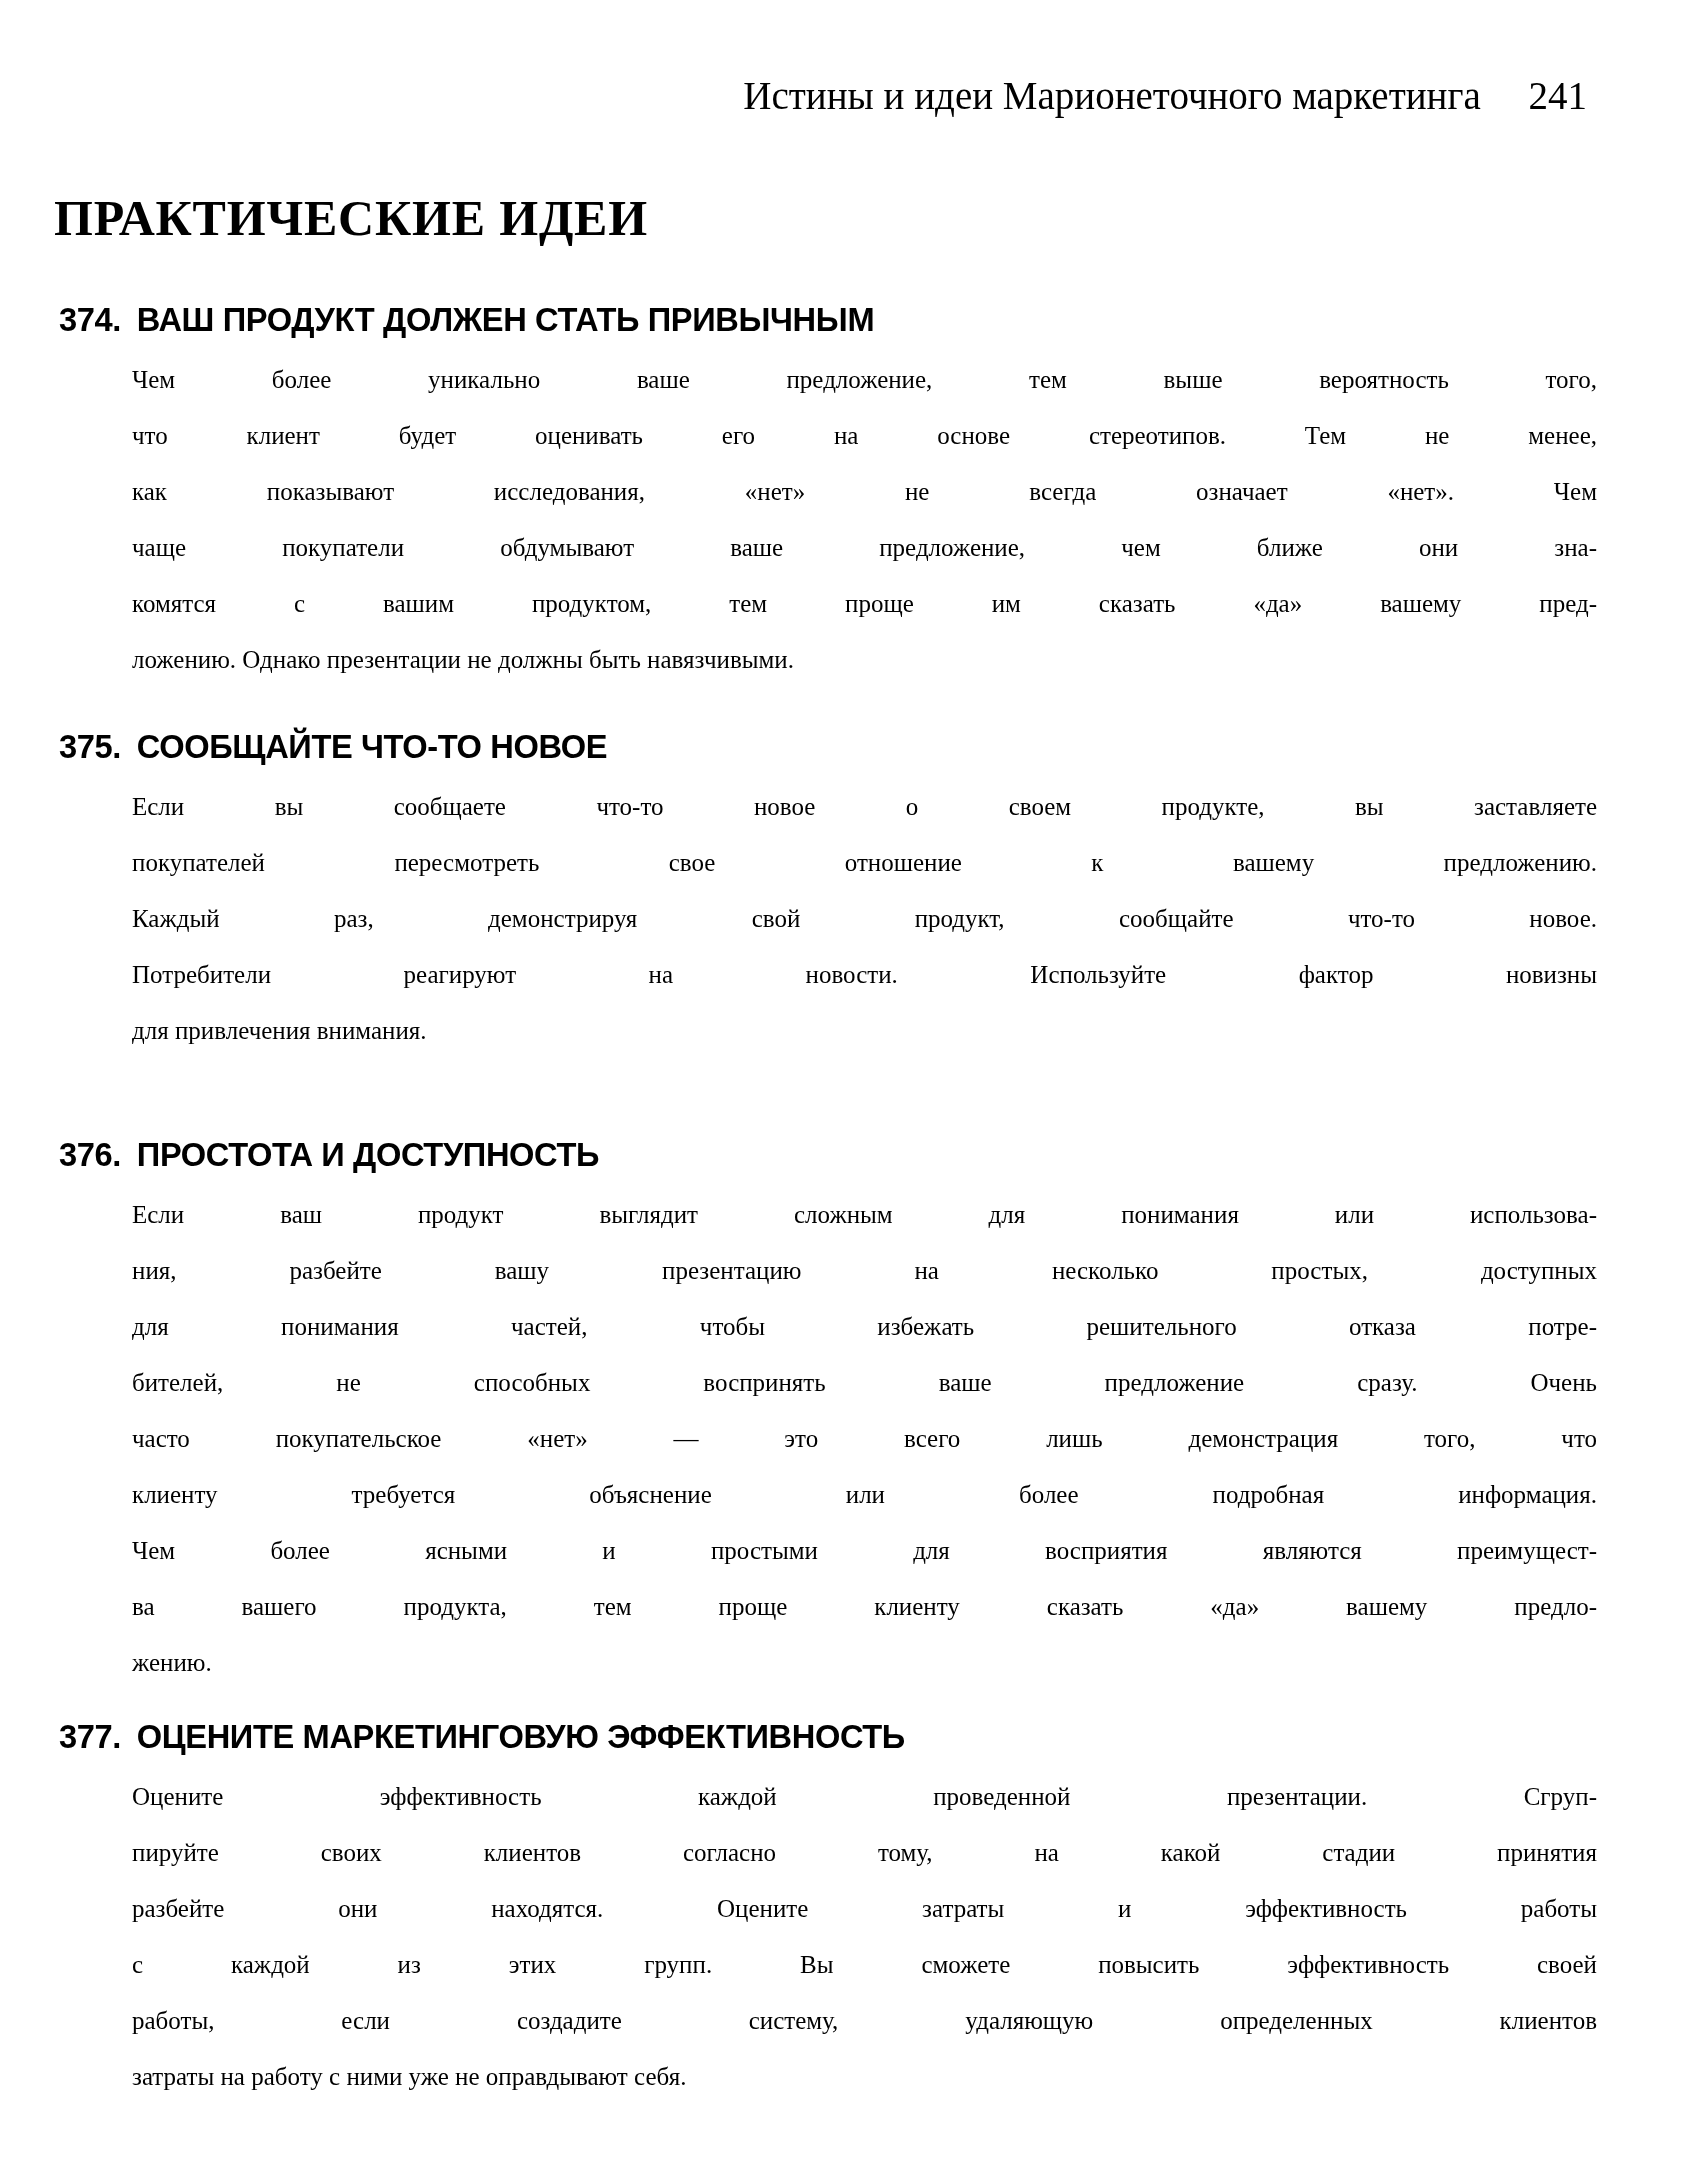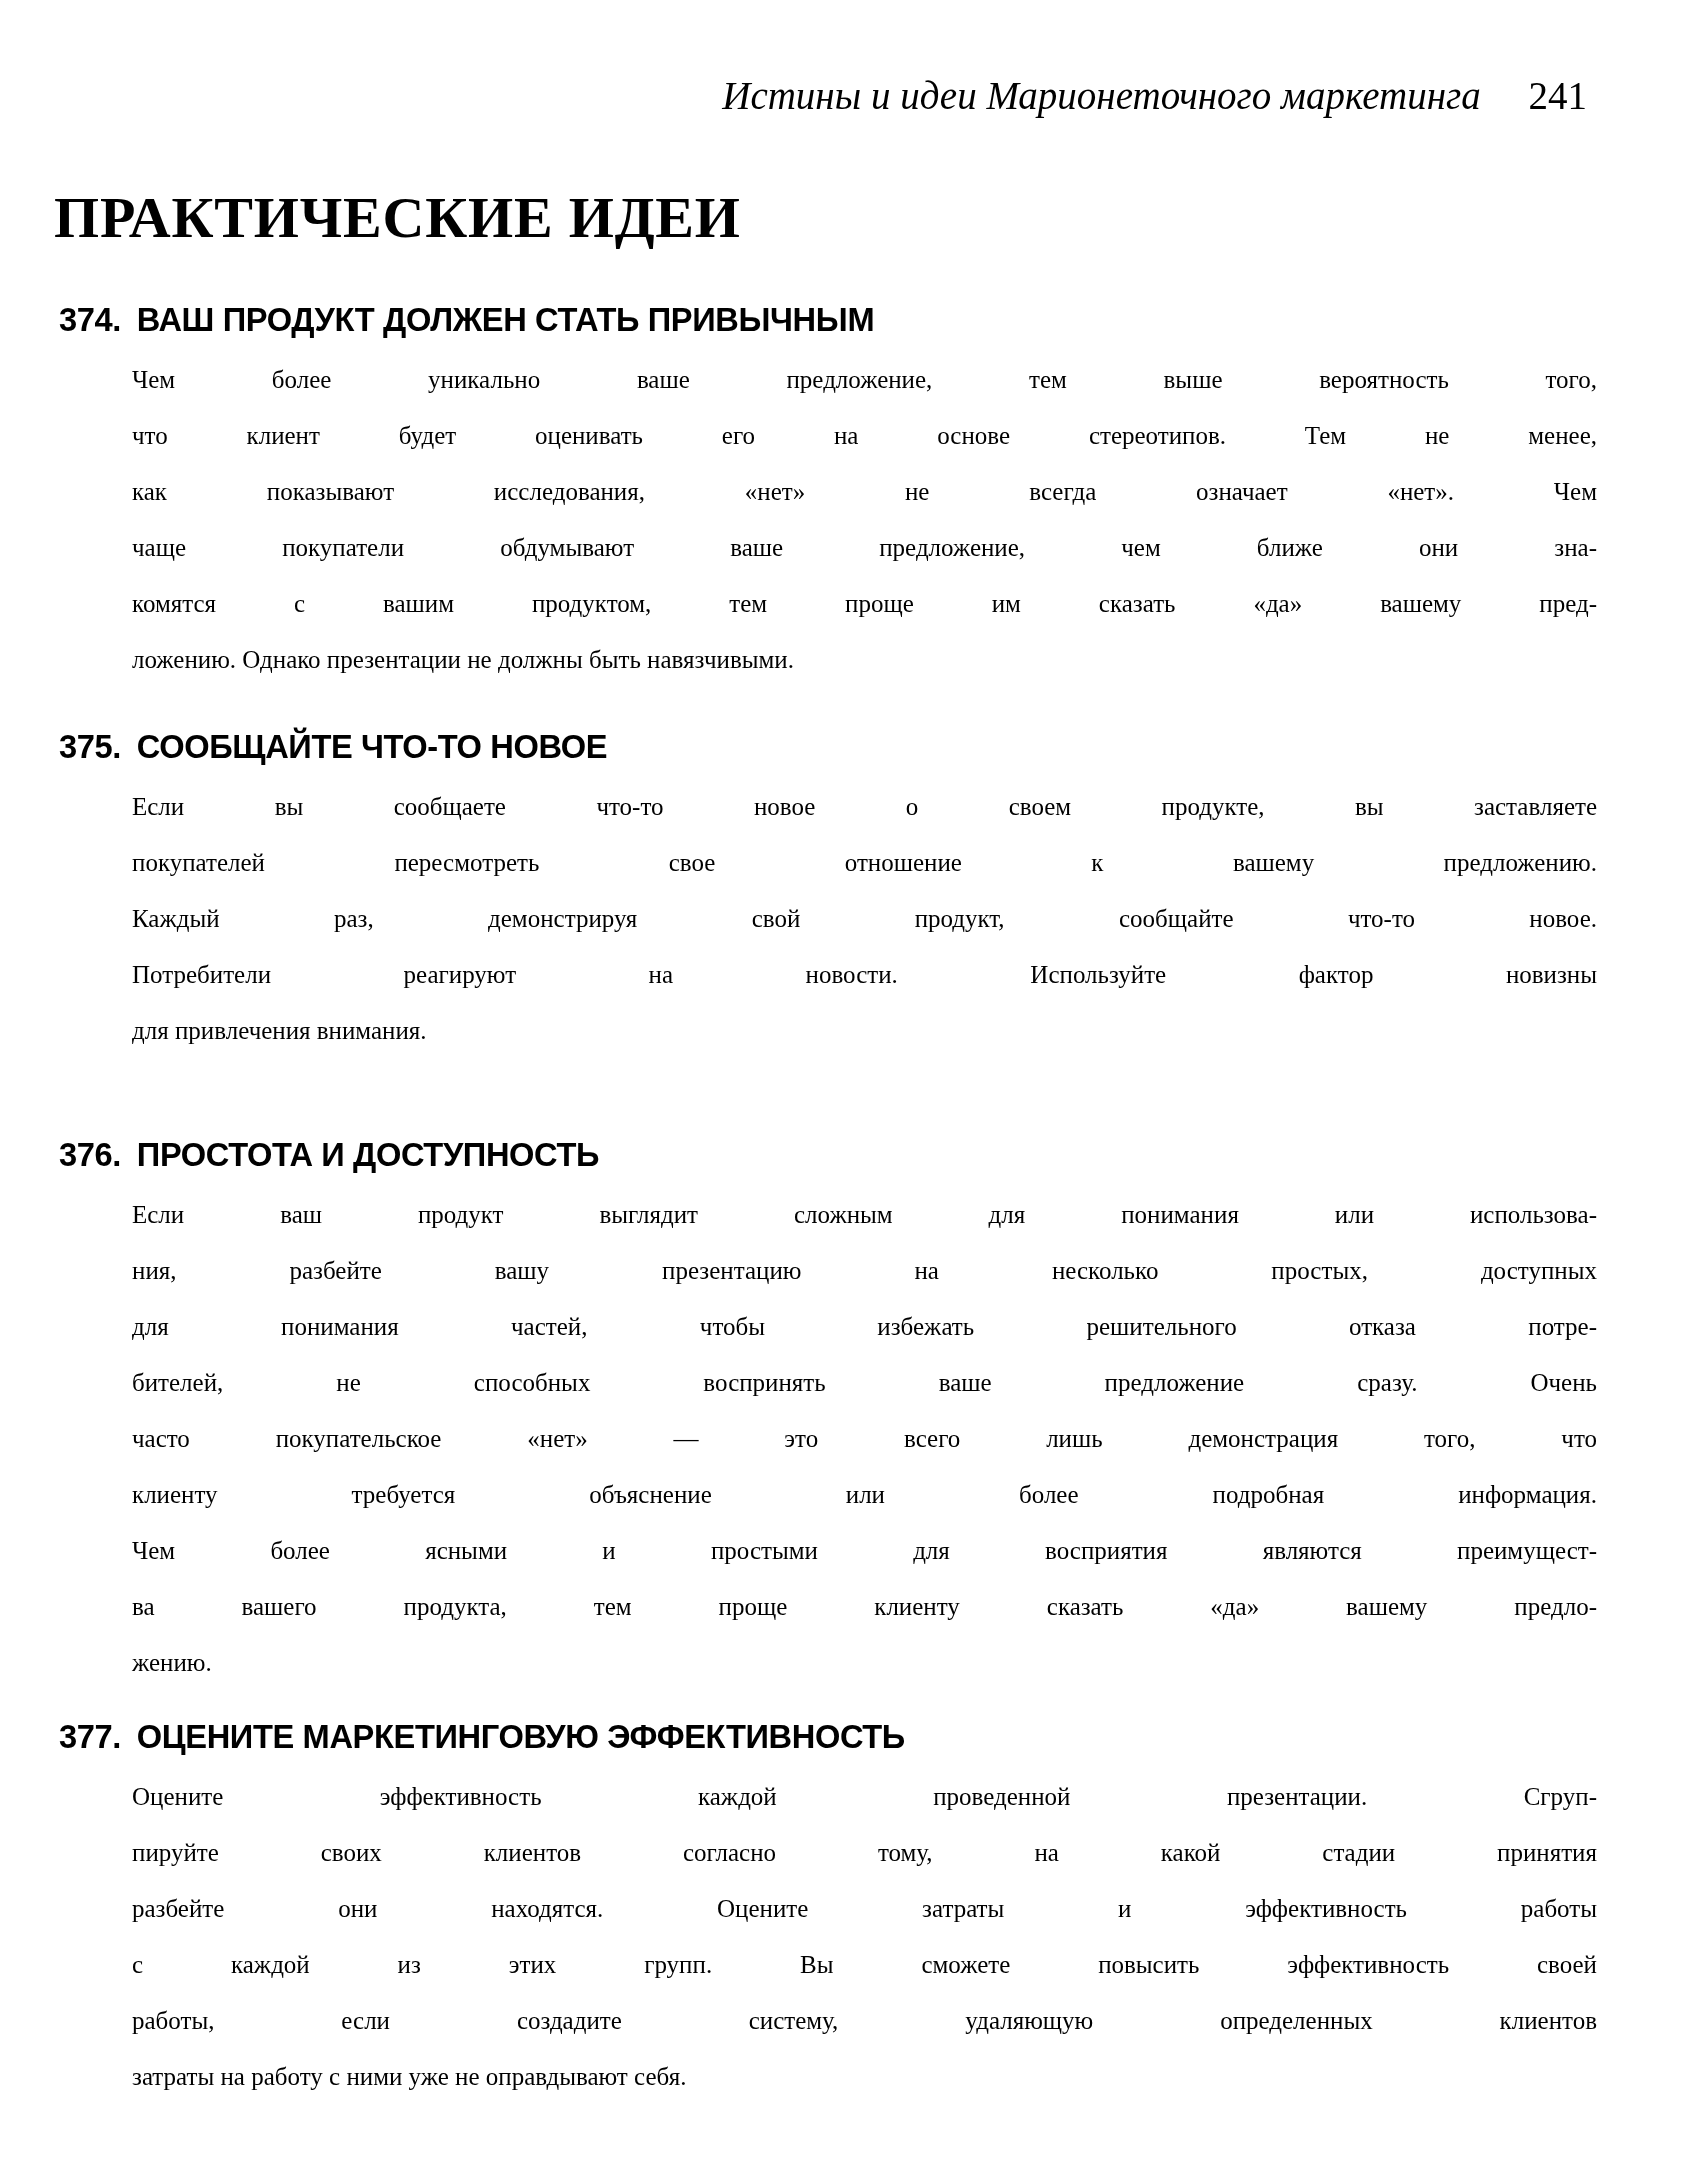--- a/index.html
+++ b/index.html
@@ -17,27 +17,27 @@
   }
   
   .running-head {
     margin: 73px 101px 0 0;
     text-align: right;
     font-size: 39px;
     line-height: 45px;
     letter-spacing: 0px;
     white-space: nowrap;
   }
-  .running-head .head-title { display: inline-block; font-style: italic; }
+  .running-head .head-title { display: inline-block; }
   .running-head .page-number { display: inline-block; margin-left: 38px; }
 
   
   .main-title {
     margin: 71px 0 0 54px;
-    font-size: 58px;
+    font-size: 50px;
     line-height: 58px;
     font-weight: bold;
     font-family: "Liberation Serif", "DejaVu Serif", serif;
     letter-spacing: 0.8px;
   }
 
   
   .sections { margin: 0 91px 0 59px; }
   .section.s1 { margin-top: 52px; }
   .section.s2 { margin-top: 38px; }

